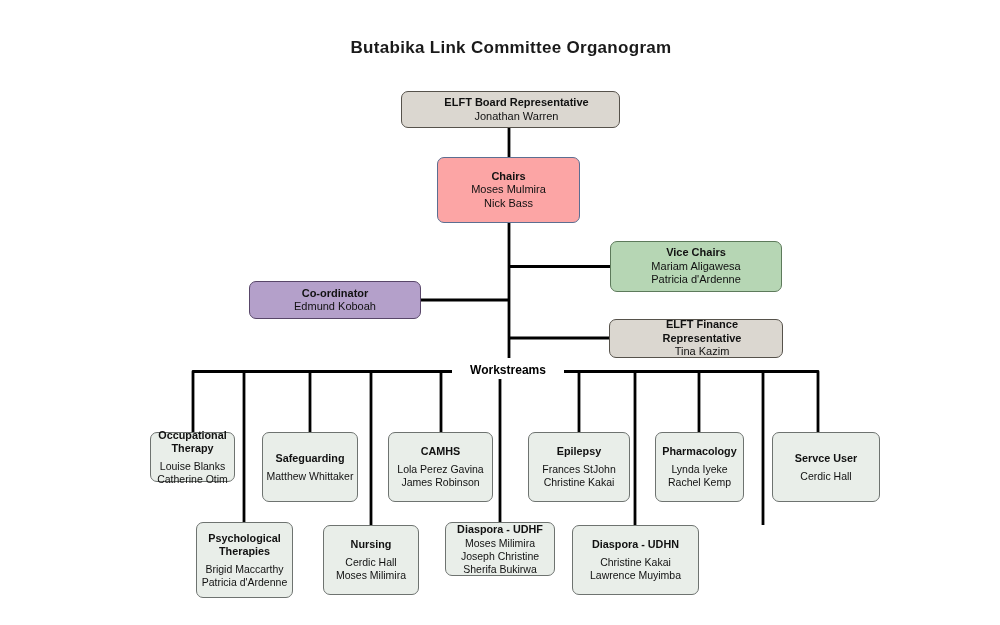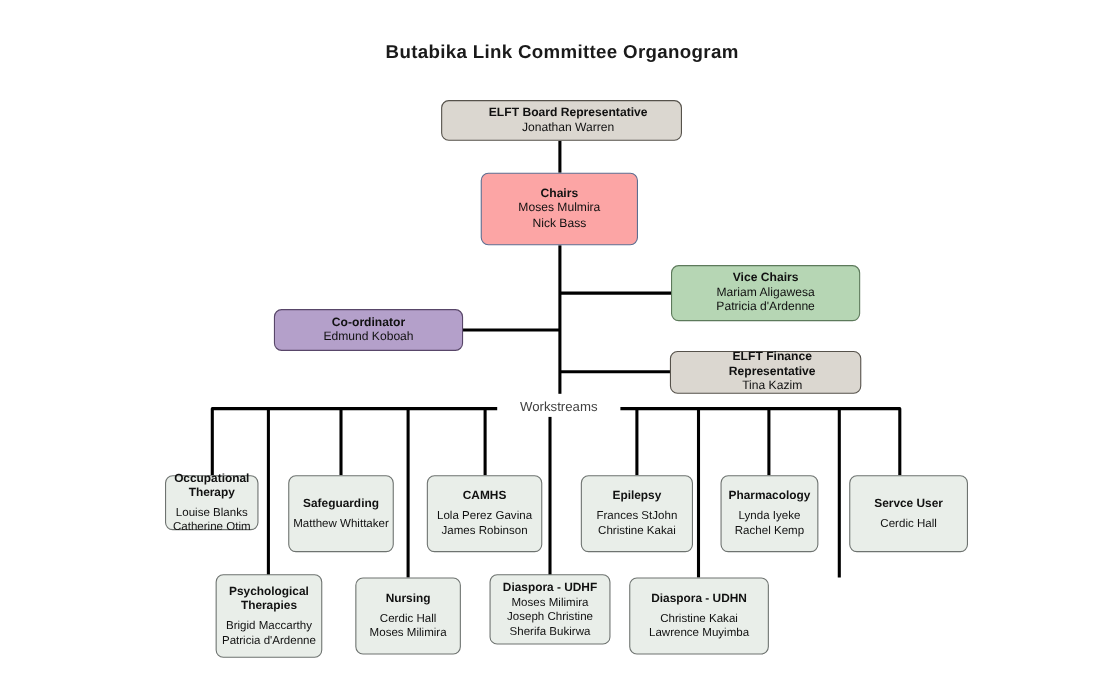--- a/index.html
+++ b/index.html
@@ -2,21 +2,21 @@
 <html><head>
 <meta charset="utf-8">
 <style>
   html,body{margin:0;padding:0;background:#ffffff;}
   #canvas{position:relative;width:1000px;height:625px;background:#ffffff;overflow:hidden;
           font-family:"Liberation Sans",sans-serif;color:#111;}
   #title{position:absolute;top:38px;left:0;width:1022px;text-align:center;
          font-size:17px;font-weight:bold;letter-spacing:.3px;color:#1a1a1a;}
   #connectors{position:absolute;top:0;left:0;}
   #ws-label{position:absolute;left:452px;top:363px;width:112px;text-align:center;
-            font-size:12px;font-weight:normal;color:#404040;background:#fff;}
+            font-size:12px;font-weight:bold;color:#000000;background:#fff;}
   .node{position:absolute;box-sizing:border-box;border-radius:7px;
         display:flex;flex-direction:column;align-items:center;justify-content:center;
         text-align:center;padding:2px 3px;}
   .node .nt{font-weight:bold;}
   .node-top{font-size:11px;line-height:13.5px;}
   .node-ws{font-size:10.5px;line-height:13px;background:#e9eee9;border:1.4px solid #6e7370;}
   .node-ws .nt{font-size:10.8px;margin-bottom:5px;}
   .node-ws.tight .nt{margin-bottom:1px;}
   .fill-beige{background:#dbd7d0;border:1.4px solid #56524b;padding-left:15px;}
   .fill-blue{background:#fca5a5;border:1.4px solid #5c6e91;}
@@ -119,21 +119,21 @@
     <div>Brigid Maccarthy</div>
     <div>Patricia d'Ardenne</div>
   </div>
 
   <div class="node node-ws" style="left:323px;top:525px;width:96px;height:70px;">
     <div class="nt">Nursing</div>
     <div>Cerdic Hall</div>
     <div>Moses Milimira</div>
   </div>
 
-  <div class="node node-ws tight" style="left:445px;top:522px;width:110px;height:64px;">
+  <div class="node node-ws tight" style="left:445px;top:522px;width:110px;height:54px;">
     <div class="nt">Diaspora - UDHF</div>
     <div>Moses Milimira</div>
     <div>Joseph Christine</div>
     <div>Sherifa Bukirwa</div>
   </div>
 
   <div class="node node-ws" style="left:572px;top:525px;width:127px;height:70px;">
     <div class="nt">Diaspora - UDHN</div>
     <div>Christine Kakai</div>
     <div>Lawrence Muyimba</div>

